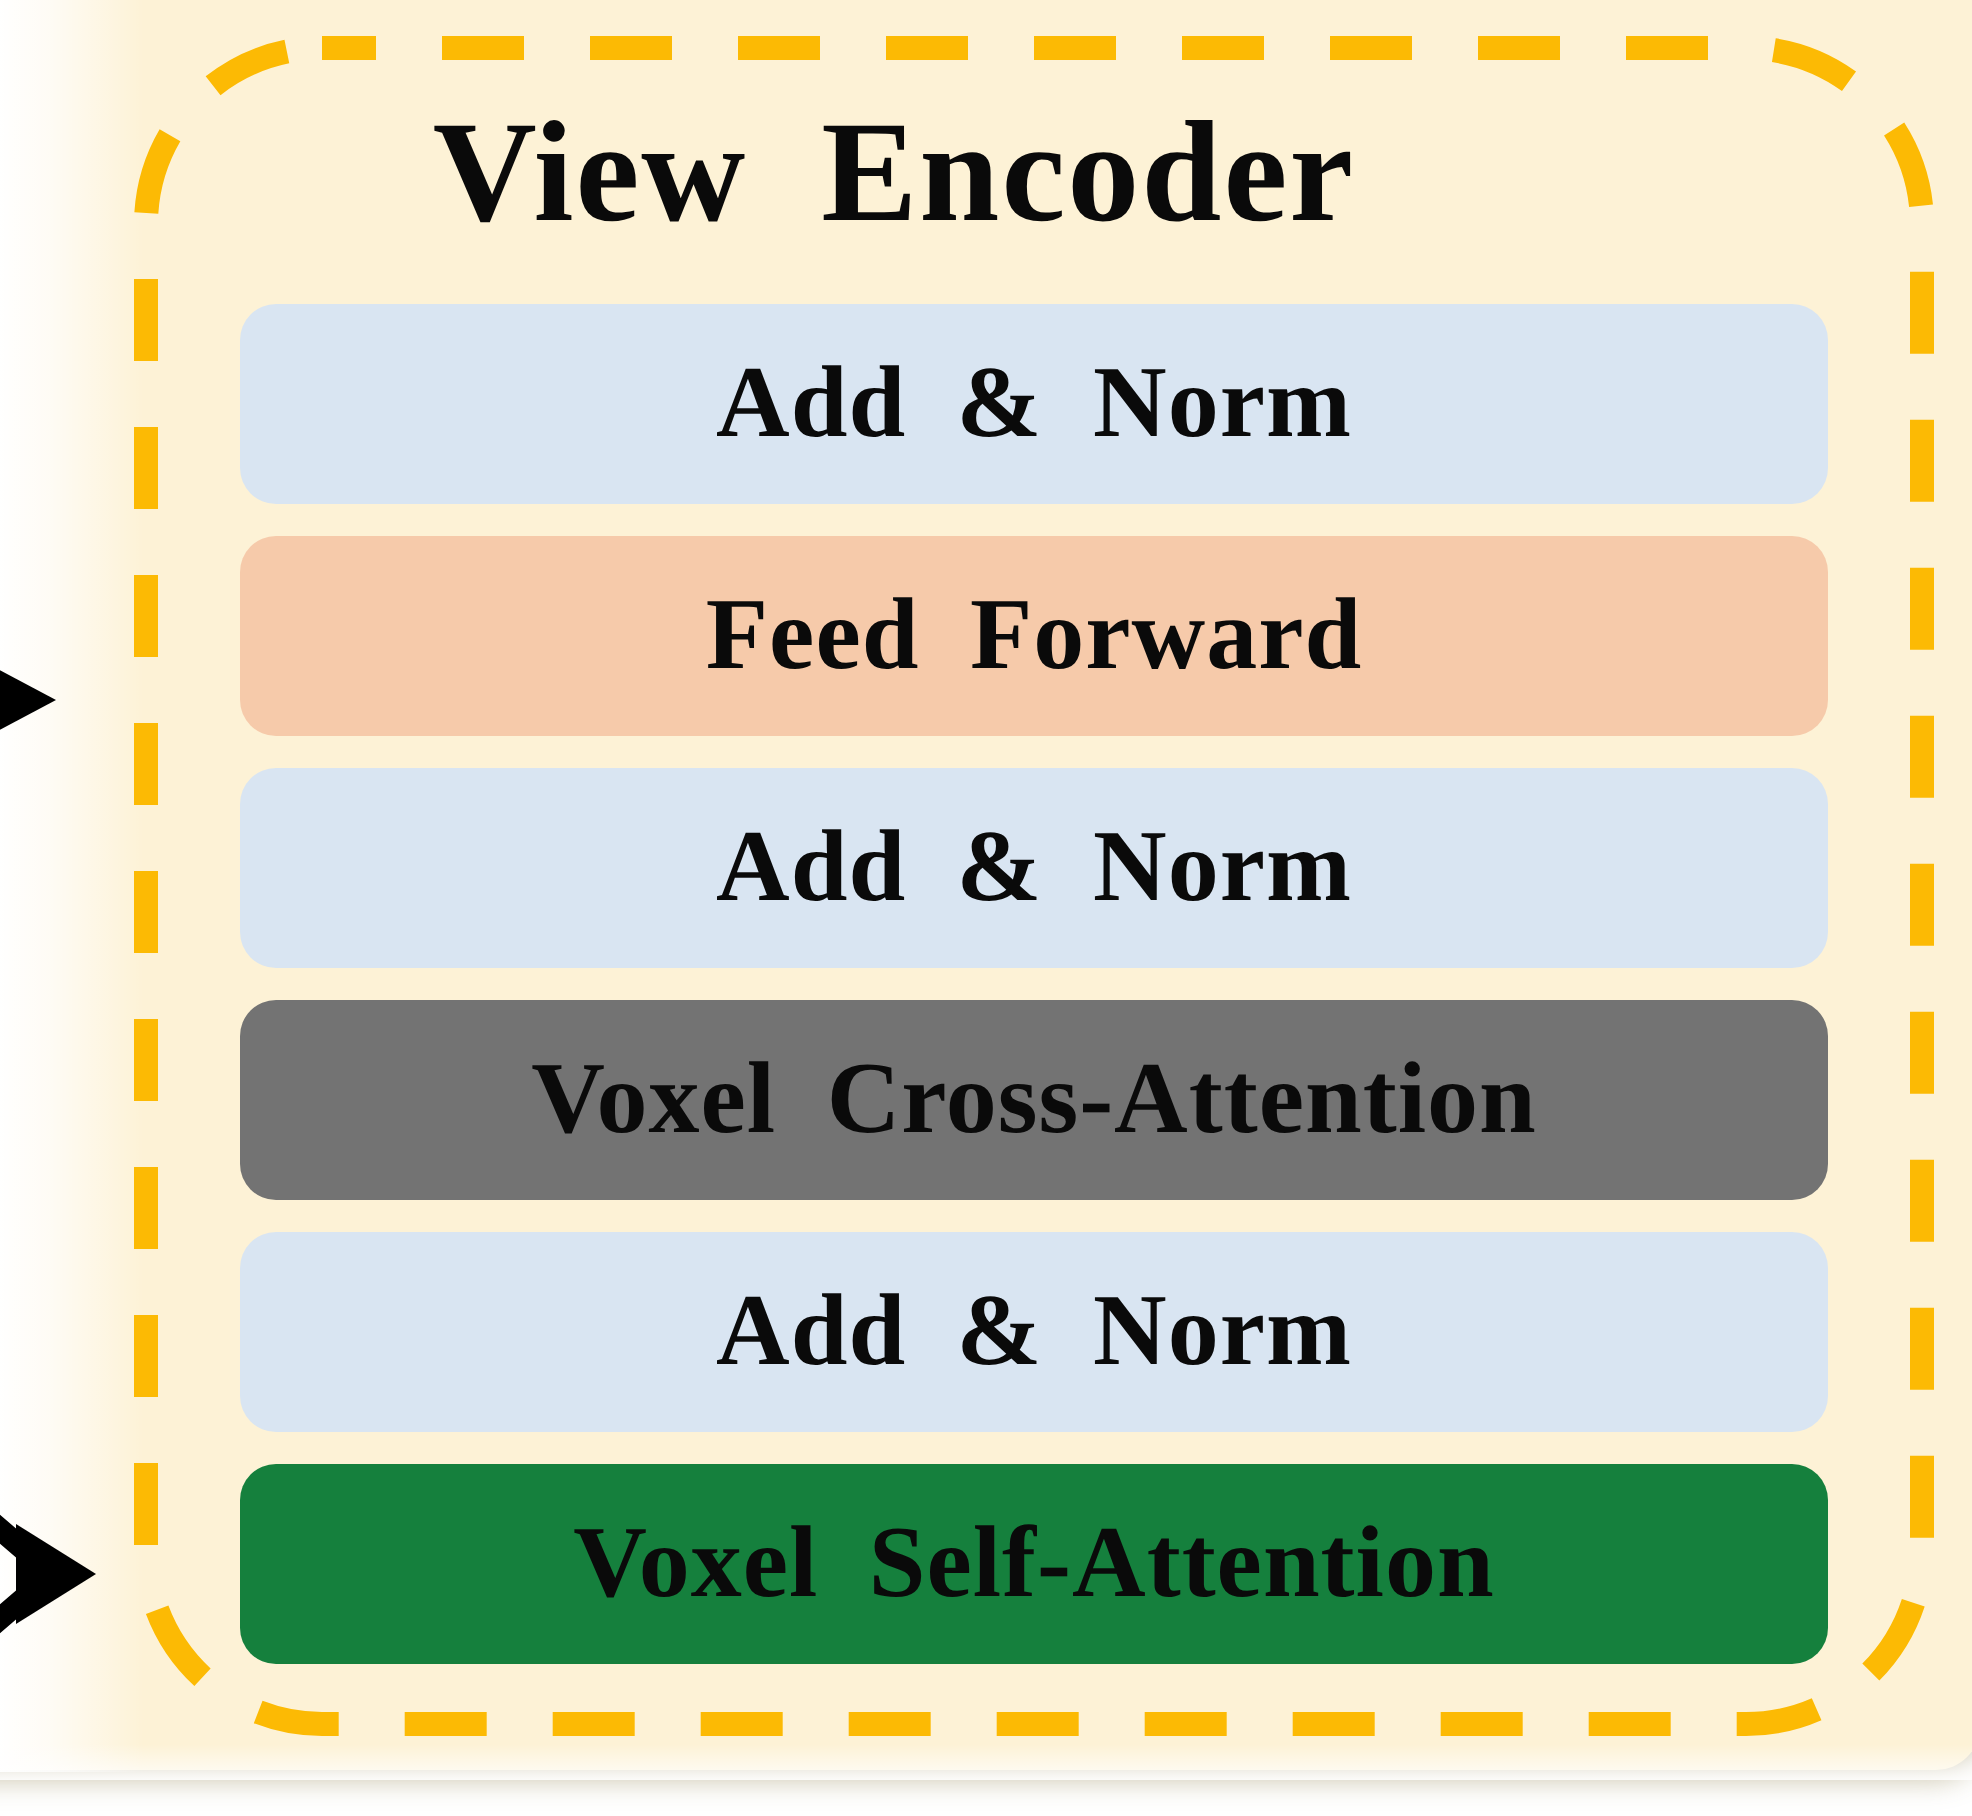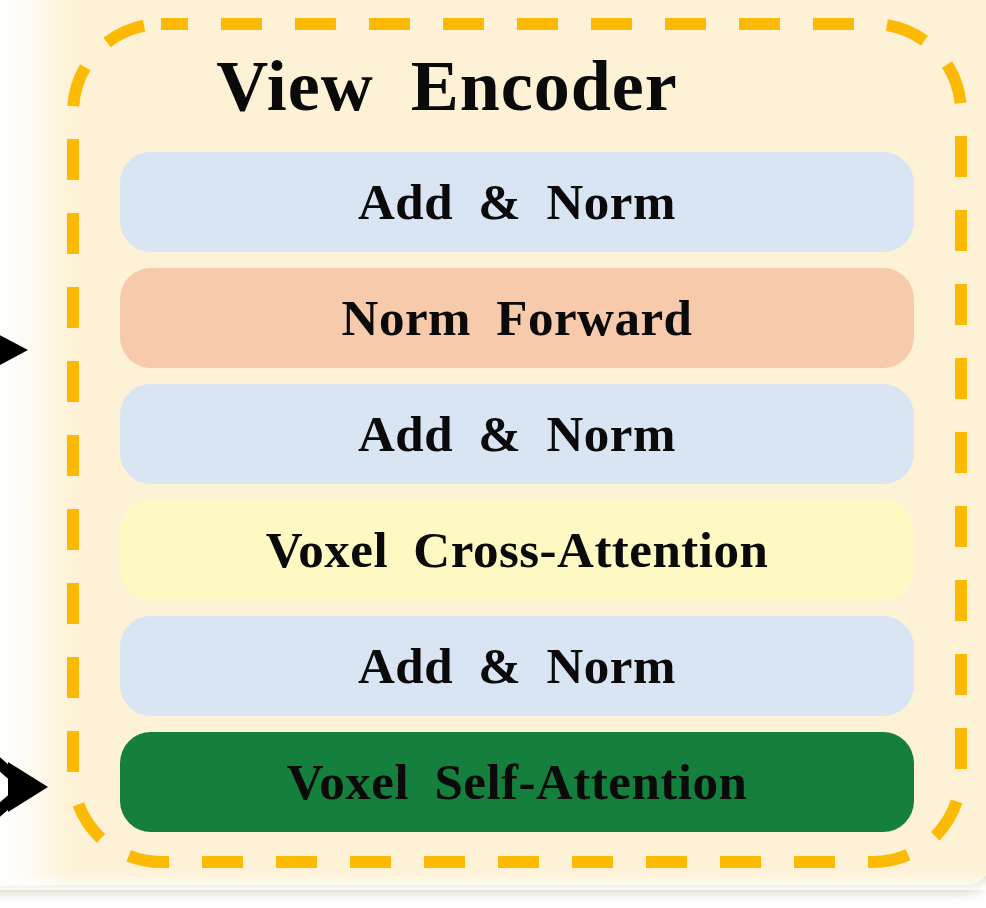--- a/index.html
+++ b/index.html
@@ -75,21 +75,21 @@
     left: 120px;
     top: 152px;
     width: 794px;
     display: flex;
     flex-direction: column;
     gap: 16px;
     z-index: 3;
   }
   .block {
     height: 100px;
-    border-radius: 31px;
+    border-radius: 18px;
     display: flex;
     align-items: center;
     justify-content: center;
   }
   .block-label {
     font-size: 51px;
     font-weight: 700;
     color: var(--c-text, #0A0A0A);
     word-spacing: 12px;
     letter-spacing: 0.5px;
@@ -105,26 +105,26 @@
 
   <div id="left-fade"></div>
 
   <div id="title">View Encoder</div>
 
   <div id="blocks">
       <div class="block" style="background: rgb(217, 229, 242);">
         <span class="block-label">Add &amp; Norm</span>
       </div>
       <div class="block" style="background: rgb(246, 202, 170);">
-        <span class="block-label">Norm Forward</span>
+        <span class="block-label">Feed Forward</span>
       </div>
       <div class="block" style="background: rgb(217, 229, 242);">
         <span class="block-label">Add &amp; Norm</span>
       </div>
-      <div class="block" style="background: #fef9c3;">
+      <div class="block" style="background: #737373;">
         <span class="block-label">Voxel Cross-Attention</span>
       </div>
       <div class="block" style="background: rgb(217, 229, 242);">
         <span class="block-label">Add &amp; Norm</span>
       </div>
       <div class="block" style="background: #15803d;">
         <span class="block-label">Voxel Self-Attention</span>
       </div>
     </div>
 

